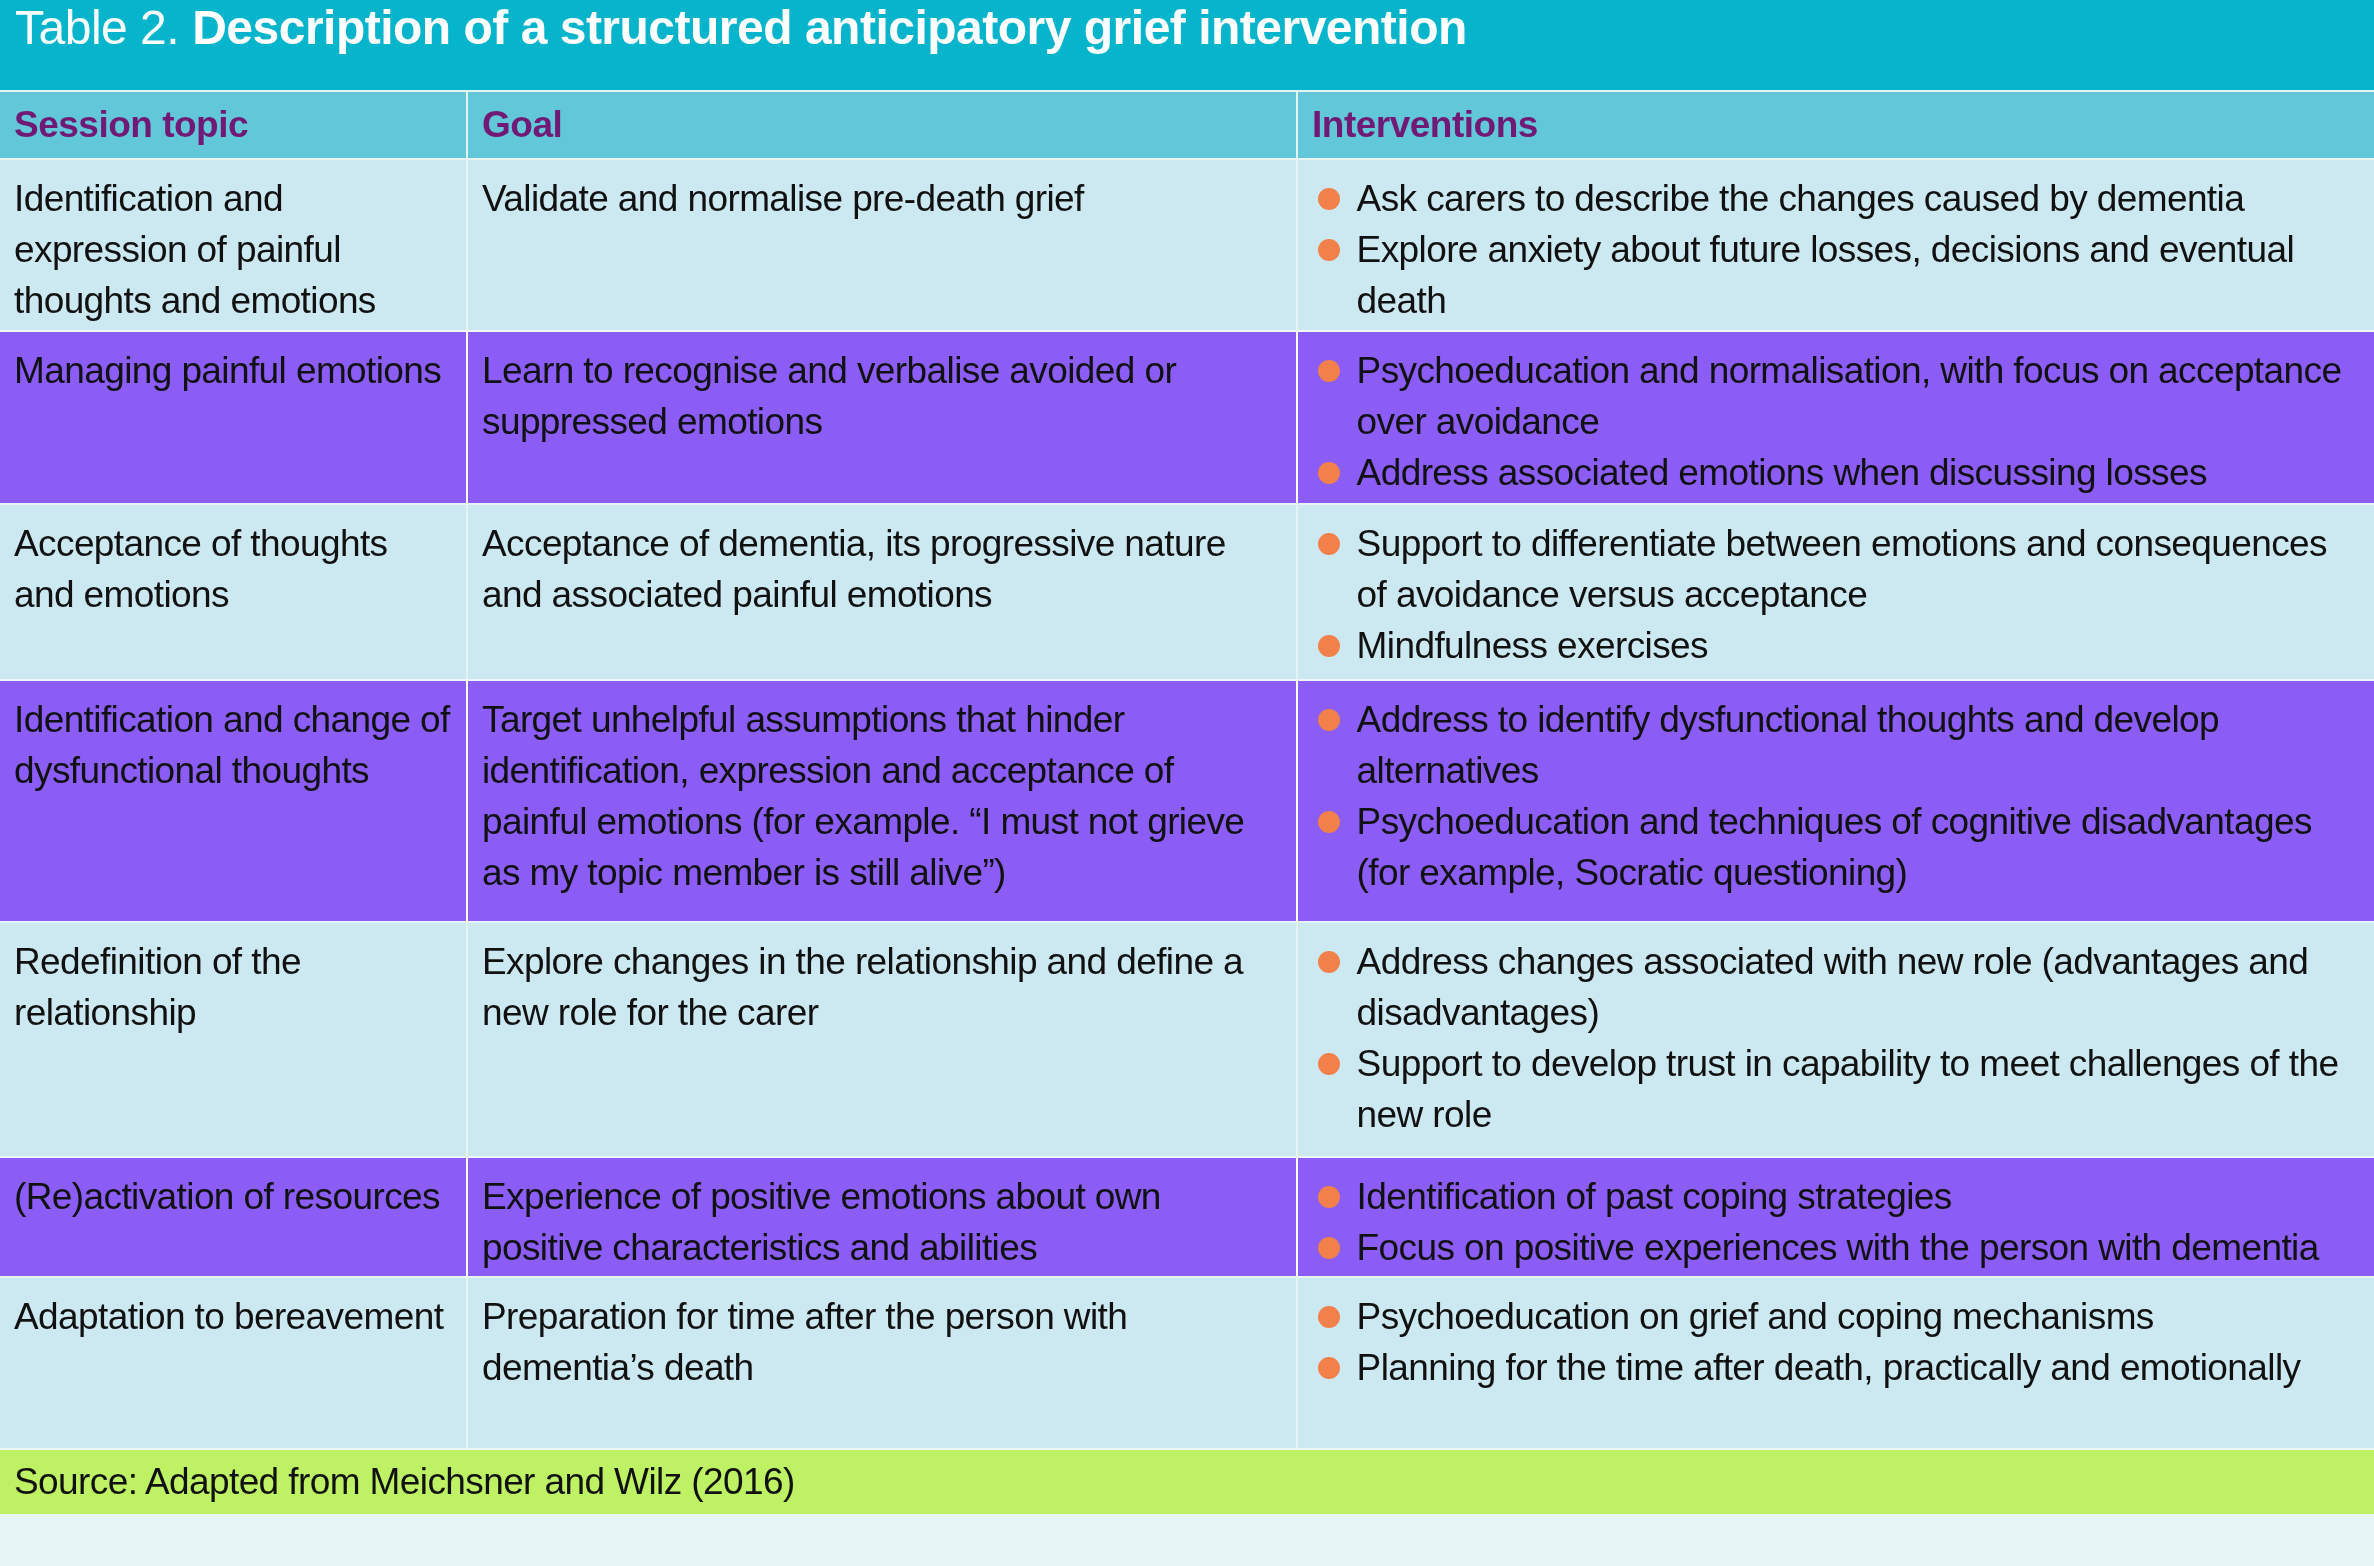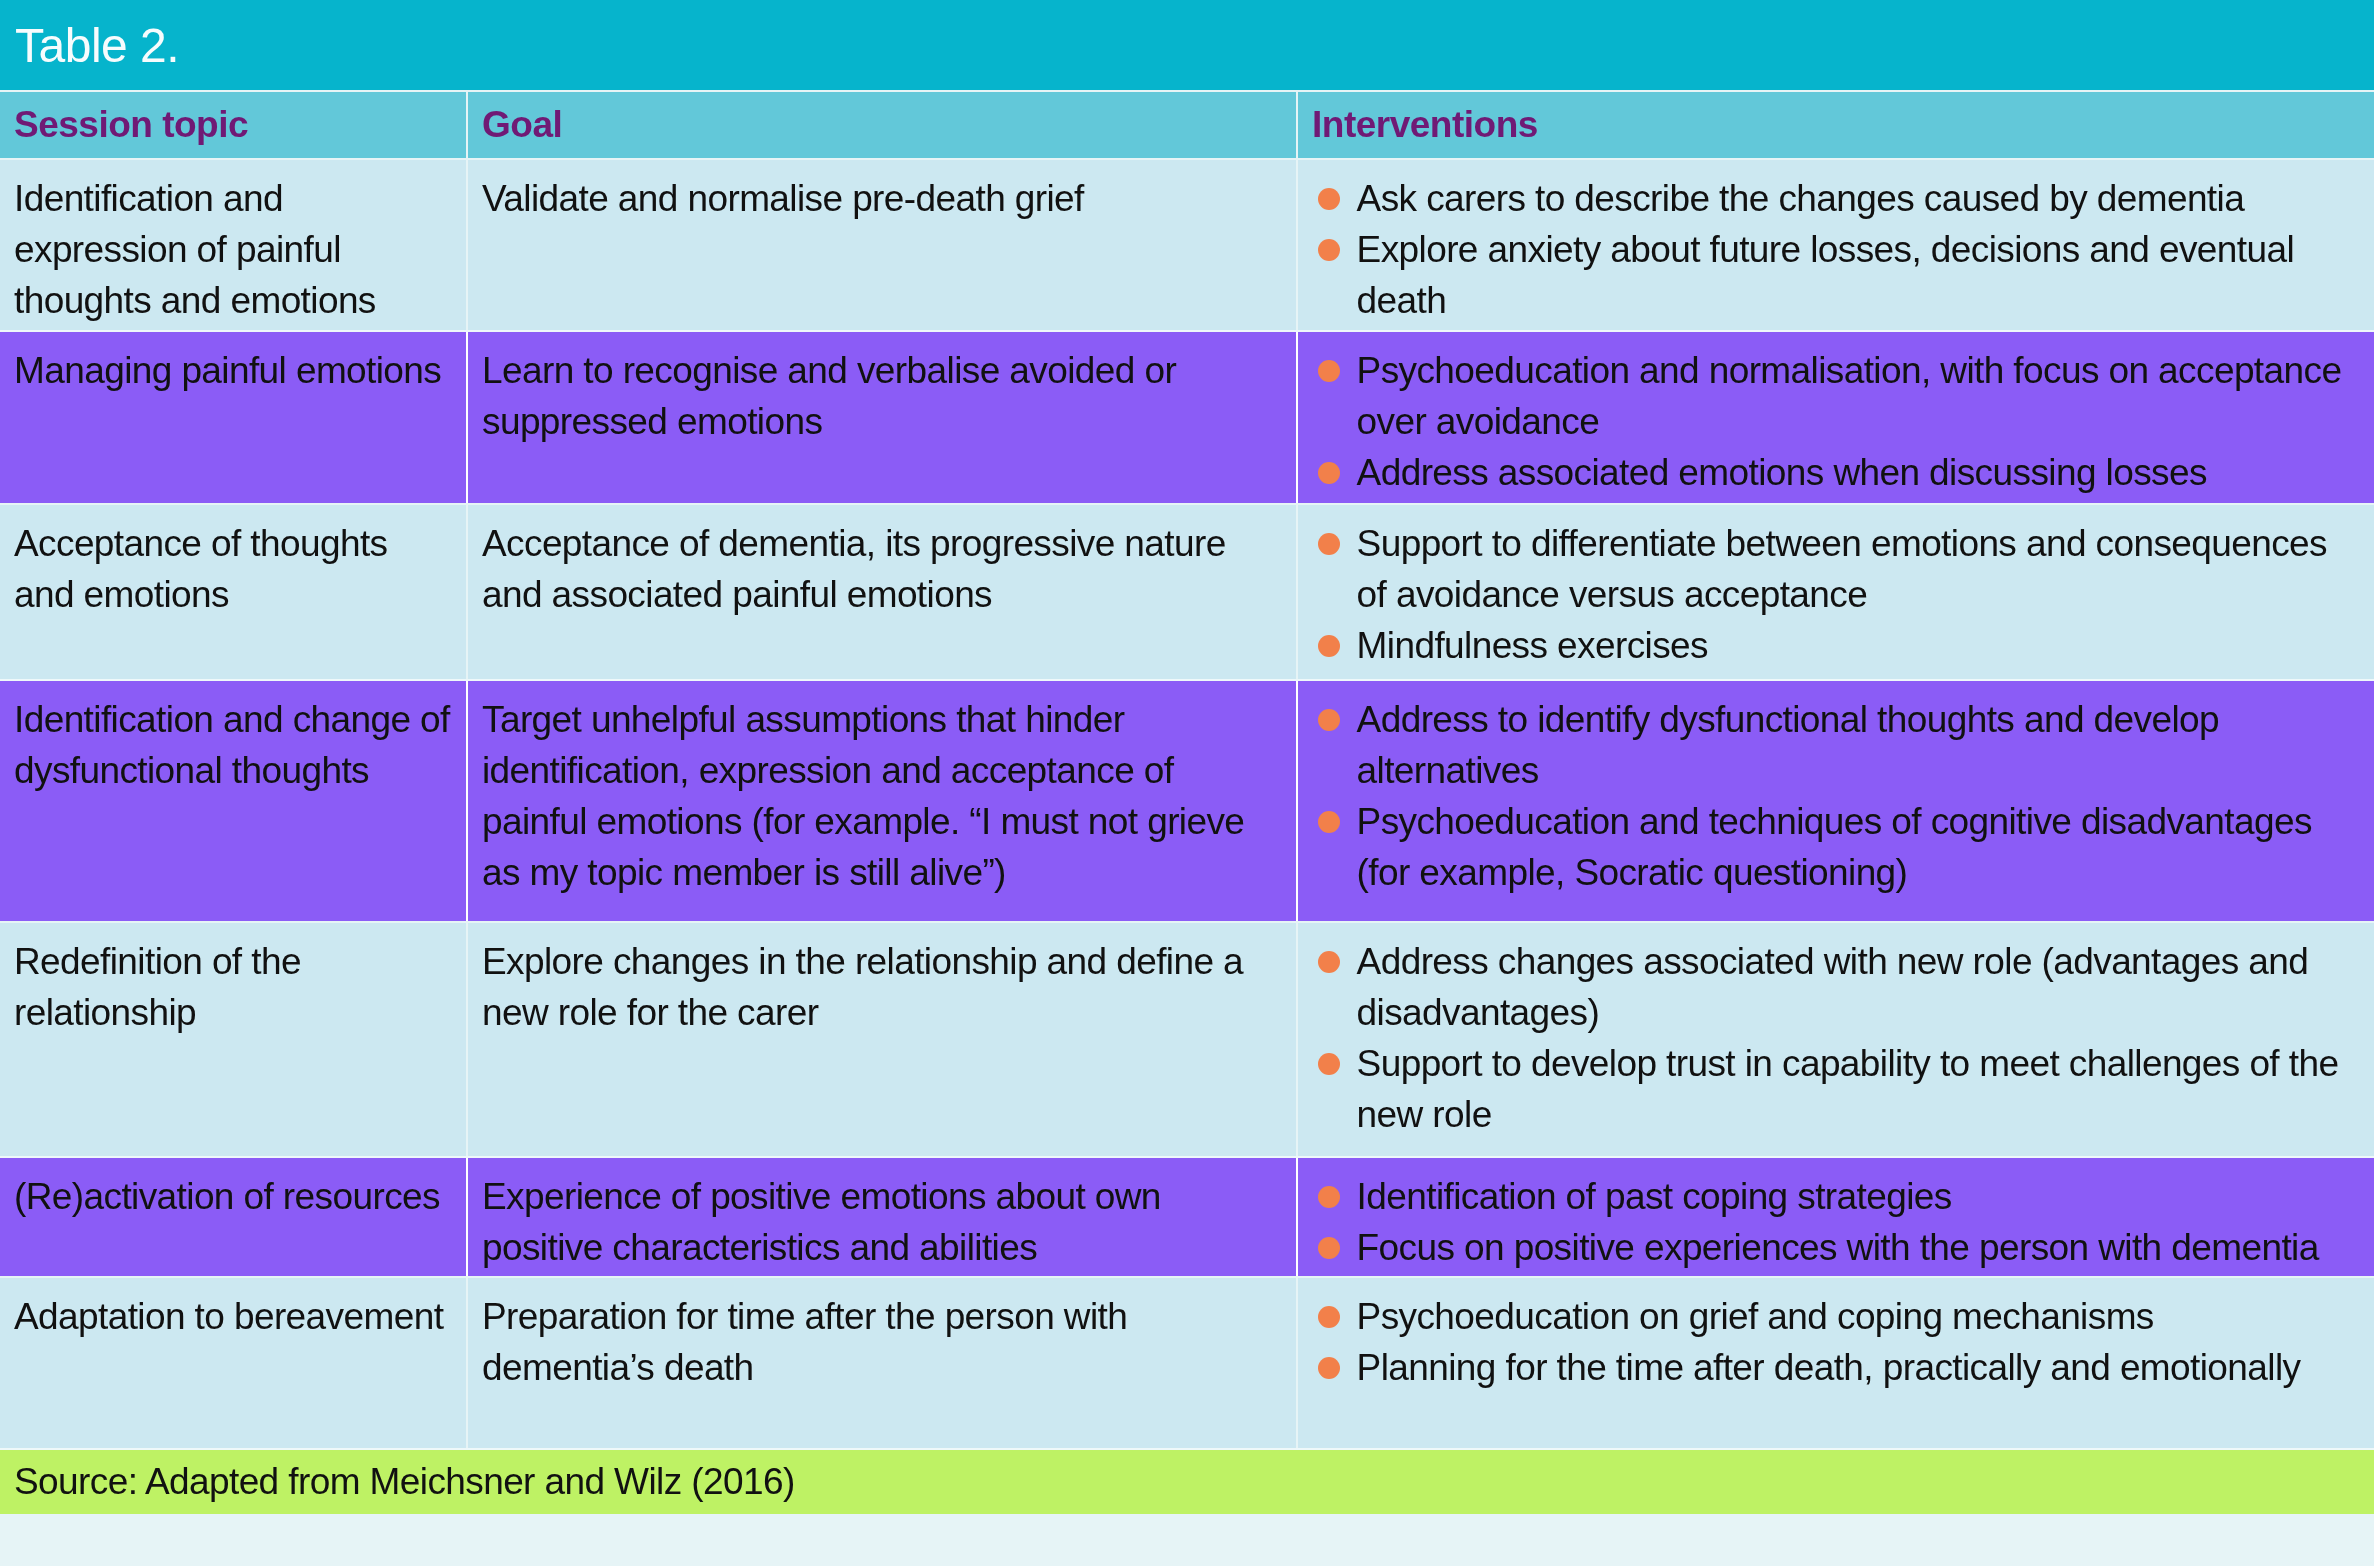--- a/index.html
+++ b/index.html
@@ -4,21 +4,21 @@
 <style>
   html, body { margin: 0; padding: 0; }
   body {
     width: 2375px; height: 1567px; overflow: hidden;
     background: #e6f4f6;
     font-family: "Liberation Sans", sans-serif;
     color: #111;
   }
   .title-bar {
     height: 90px; background: #06b4cc; color: #fff;
-    display: flex; align-items: center; padding-left: 15px;
+    display: flex; align-items: flex-start; padding-left: 15px;
     font-size: 48px; letter-spacing: -0.5px; white-space: nowrap;
     border-bottom: 2.8px solid #e6f4f6;
   }
   .title-prefix { font-weight: 300; margin-right: 13px; opacity: 0.97; }
   .title-main { font-weight: bold; }
   table {
     border-collapse: collapse; width: 2375px; table-layout: fixed;
   }
   col.c1 { width: 467px; }
   col.c2 { width: 830px; }
@@ -50,20 +50,21 @@
   .source {
     height: 64px; line-height: 64px; padding-left: 14px;
     font-size: 37px; letter-spacing: -0.6px; background: #bef264;
   }
 </style>
 </head>
 <body>
 
 <div class="title-bar">
   <span class="title-prefix">Table 2.</span>
+  <span class="title-main">Description of a structured anticipatory grief intervention</span>
 </div>
 
 <table>
   <colgroup>
       <col class="c1">
       <col class="c2">
       <col class="c3">
     </colgroup>
   <thead>
     <tr>

